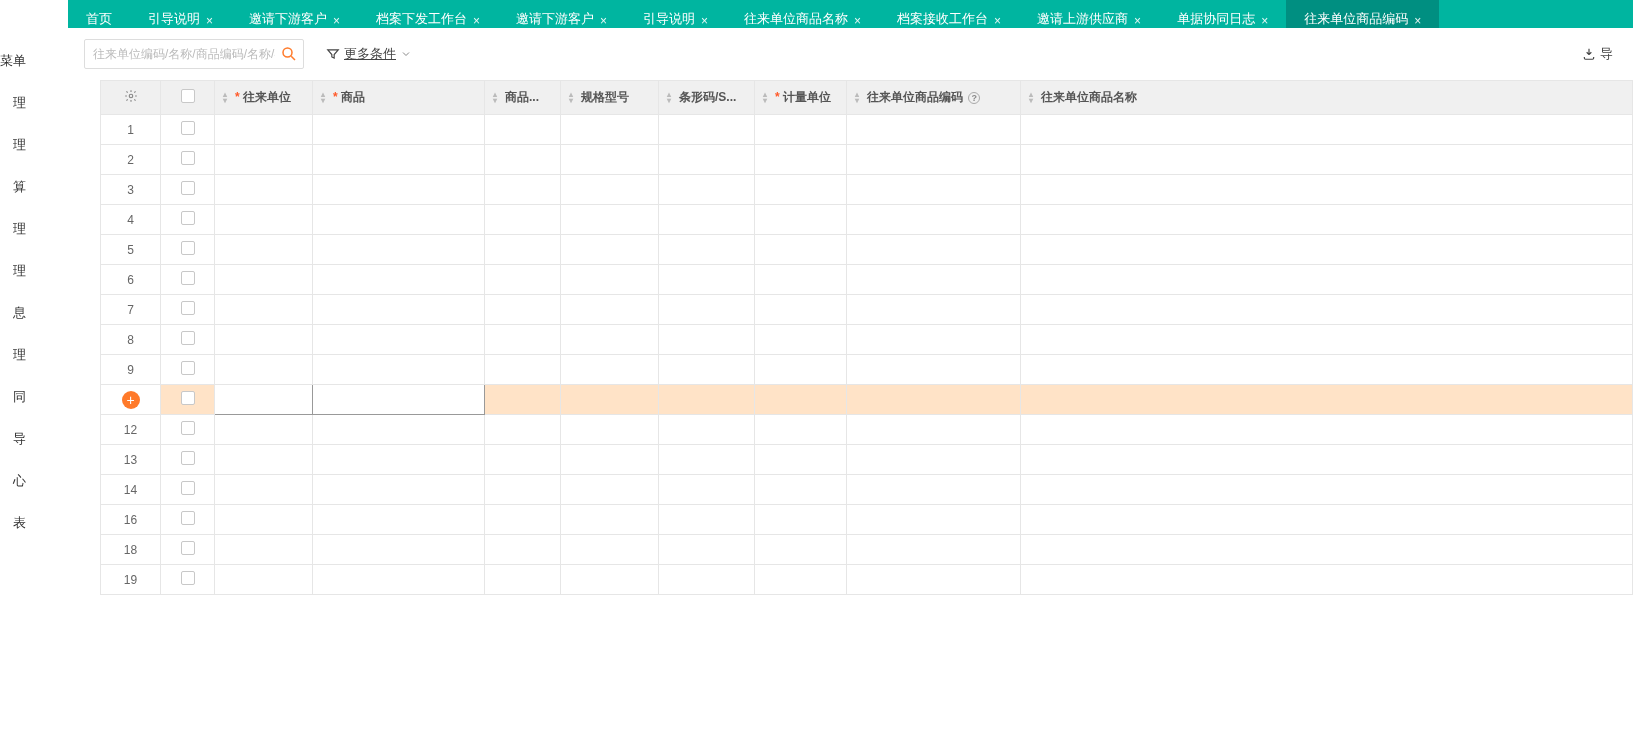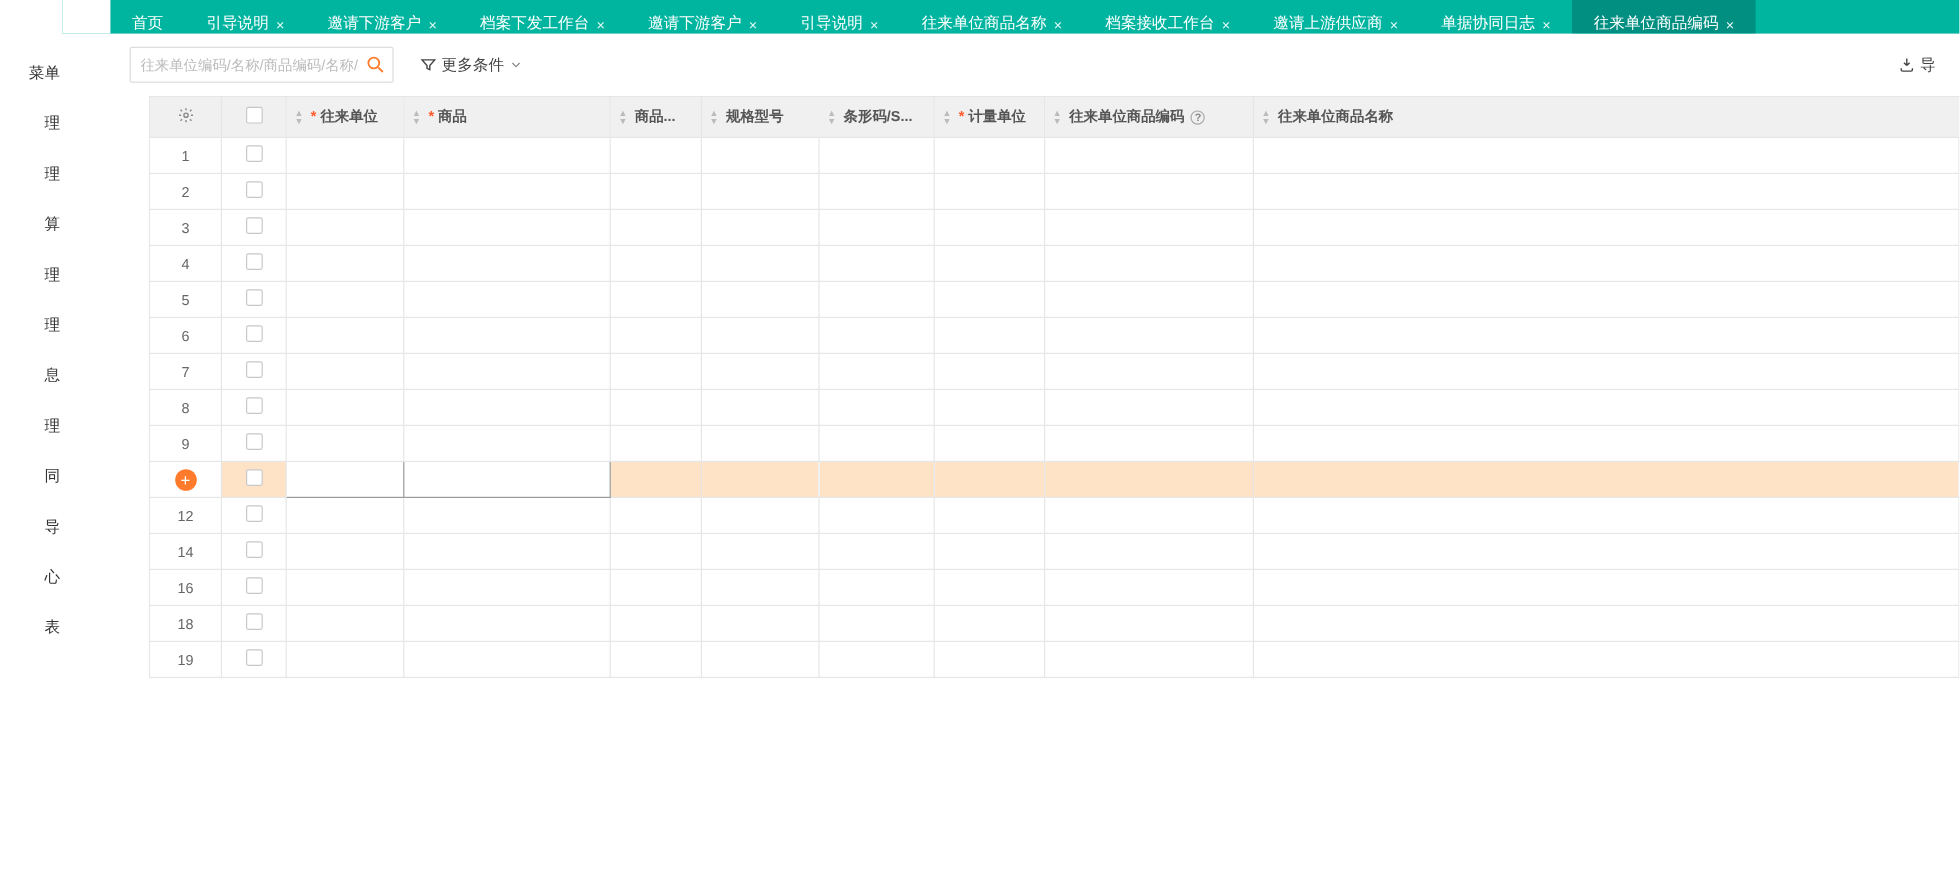--- a/index.html
+++ b/index.html
@@ -1,37 +1,37 @@
 <!DOCTYPE html>
 <html><head>
 <meta charset="utf-8">
 <style>
 * { box-sizing: border-box; margin: 0; padding: 0; }
 html, body { height: 100%; font-family: -apple-system, BlinkMacSystemFont, "Segoe UI", "Microsoft YaHei", sans-serif; font-size: 13px; color: #333; background: #fff; overflow: hidden; }
 
 
 .page { display: flex; height: 100%; }
-.sidebar { width: 28px; min-width: 28px; background: #fff; border-right: 0; overflow: hidden; padding-top: 40px; margin-left: 24px; }
+.sidebar { width: 28px; min-width: 28px; background: #fff; border-right: 0; overflow: hidden; padding-top: 40px; }
 .sidebar .side-item { height: 42px; line-height: 42px; font-size: 13px; color: #333; text-align: right; padding-right: 2px; white-space: nowrap; }
 
 .main { flex: 1; display: flex; flex-direction: column; min-width: 0; }
 
 
 .tabbar { display: flex; align-items: stretch; background: #00b5a0; height: 28px; color: #fff; font-size: 13px; overflow: hidden; border-left: 40px solid #fff; }
 .tab { display: flex; align-items: flex-end; gap: 6px; padding: 0 18px; height: 100%; cursor: pointer; white-space: nowrap; }
 .tab.active { background: #008f81; }
 .tab .close-x { font-size: 12px; opacity: .9; }
 
 
 .toolbar { display: flex; align-items: center; height: 52px; padding: 0 20px 0 56px; gap: 22px; }
 .search-wrap { position: relative; width: 220px; }
 .search-input { width: 100%; height: 30px; padding: 0 28px 0 8px; border: 1px solid #ddd; border-radius: 2px; font-size: 12px; color: #333; outline: none; }
 .search-input::placeholder { color: #bbb; }
 .search-icon { position: absolute; right: 6px; top: 6px; width: 18px; height: 18px; color: #ff7a2a; }
-.more-filter { display: flex; align-items: center; gap: 4px; font-size: 13px; color: #444; cursor: pointer; }
+.more-filter { display: flex; align-items: center; gap: 4px; font-size: 13px; color: #444; cursor: pointer; text-decoration: underline; }
 .toolbar .spacer { flex: 1; }
 .export-btn { display: flex; align-items: center; gap: 4px; color: #444; cursor: pointer; }
 
 
 .table-wrap { flex: 1; overflow: auto; margin-left: 72px; }
 table { border-collapse: collapse; width: 100%; table-layout: fixed; }
 th, td { border: 1px solid #e6e6e6; height: 30px; padding: 0 8px; font-size: 12px; text-align: left; overflow: hidden; text-overflow: ellipsis; white-space: nowrap; }
 thead th { background: #f0f0f0; font-weight: 600; color: #555; height: 34px; }
 col.c-gear  { width: 60px; }
 col.c-check { width: 54px; }
@@ -325,20 +325,32 @@
               <td></td>
               <td></td>
               <td></td>
               <td></td>
               <td></td>
               <td></td>
               <td></td>
               <td></td>
             </tr>
             <tr>
+              <td class="idx">13</td>
+              <td class="chk"><span class="chkbox"></span></td>
+              <td></td>
+              <td></td>
+              <td></td>
+              <td></td>
+              <td></td>
+              <td></td>
+              <td></td>
+              <td></td>
+            </tr>
+            <tr>
               <td class="idx">14</td>
               <td class="chk"><span class="chkbox"></span></td>
               <td></td>
               <td></td>
               <td></td>
               <td></td>
               <td></td>
               <td></td>
               <td></td>
               <td></td>

